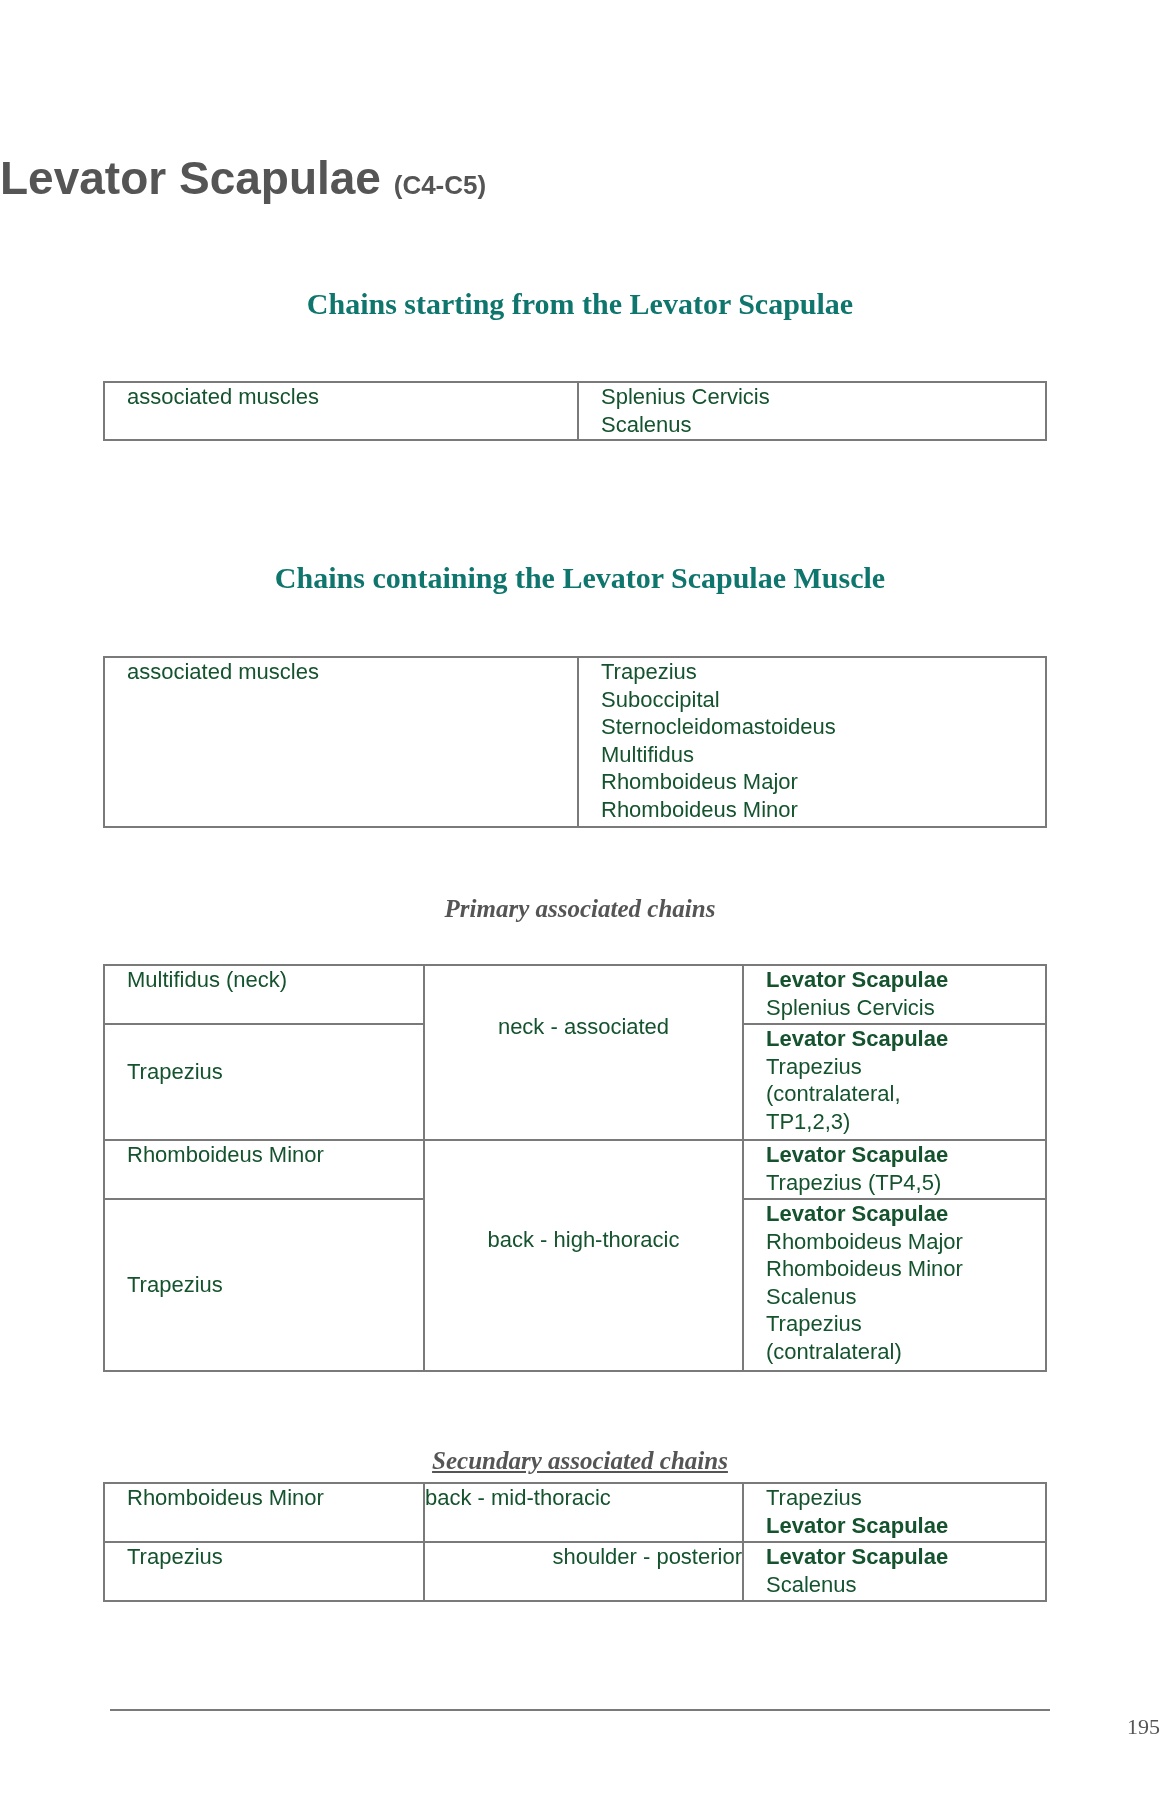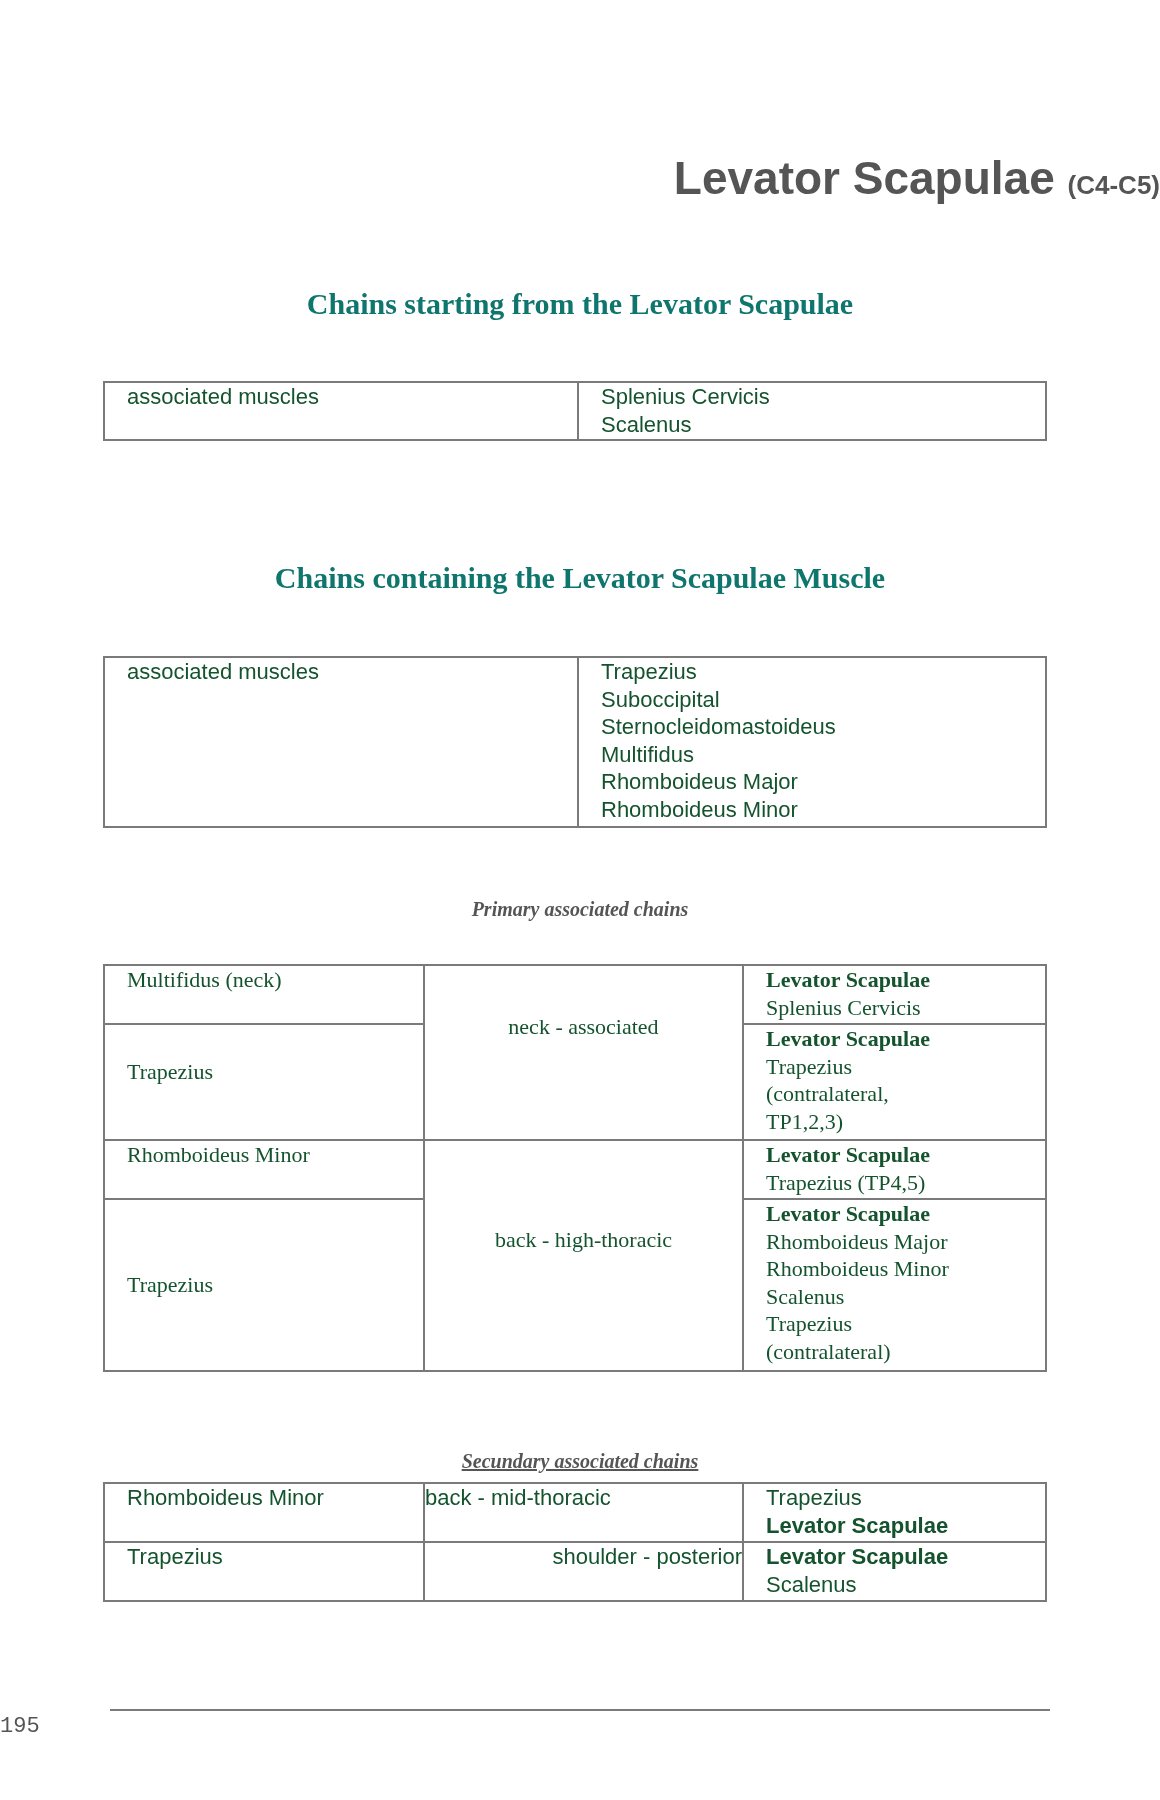--- a/index.html
+++ b/index.html
@@ -1,31 +1,31 @@
 <!DOCTYPE html>
 <html><head>
 <meta charset="utf-8">
 <style>
   html, body { margin: 0; padding: 0; background: #ffffff; }
   body { width: 1160px; height: 1800px; position: relative; overflow: hidden; color: #555555; font-family: "Liberation Sans", sans-serif; }
   .abs { position: absolute; }
-  .title { left: 0; width: 1160px; top: 150px; text-align: right; font-family: "Liberation Sans", sans-serif; font-weight: bold; font-size: 46px; line-height: 56px; color: #555555; }
+  .title { left: 0; width: 1160px; top: 150px; text-align: left; font-family: "Liberation Sans", sans-serif; font-weight: bold; font-size: 46px; line-height: 56px; color: #555555; }
   .title .sub { font-size: 26px; font-weight: bold; }
   .h-serif { left: 0; width: 1160px; text-align: center; font-family: "Liberation Serif", serif; font-weight: bold; font-size: 30px; line-height: 36px; color: #0f766e; }
-  .h-italic { left: 0; width: 1160px; text-align: center; font-family: "Liberation Serif", serif; font-weight: bold; font-style: italic; font-size: 20px; line-height: 34px; color: #555555; }
+  .h-italic { left: 0; width: 1160px; text-align: center; font-family: "Liberation Serif", serif; font-weight: bold; font-style: italic; font-size: 25px; line-height: 34px; color: #555555; }
   table { position: absolute; border-collapse: collapse; table-layout: fixed; font-family: "Liberation Sans", sans-serif; font-size: 22px; line-height: 27.5px; color: #14532d; }
   td { border: 2px solid #7a7a7a; vertical-align: top; padding: 0; }
   td.pad-l { padding-left: 22px; }
   td.pad-r { padding-left: 22px; }
   td.center { text-align: center; vertical-align: middle; }
   td.vmid { vertical-align: middle; }
   .line { display: block; white-space: nowrap; }
   .bold { font-weight: bold; }
   .footer-rule { left: 110px; width: 940px; top: 1709px; height: 2px; background: #7a7a7a; }
-  .page-num { left: 0; width: 1160px; top: 1713px; text-align: left; font-size: 22px; line-height: 28px; font-family: Liberation Mono, monospace; color: #555555; }
+  .page-num { left: 0; width: 1160px; top: 1713px; text-align: right; font-size: 22px; line-height: 28px; font-family: Liberation Serif, serif; color: #555555; }
 </style>
 </head>
 <body>
 
 <div class="abs title"><span>Levator Scapulae</span> <span class="sub">(C4-C5)</span></div>
 
 <div class="abs h-serif" style="top:286px;">Chains starting from the Levator Scapulae</div>
 
 <table style="left:103px; top:381px; width:942px;">
   <colgroup>
@@ -64,21 +64,21 @@
       <span class="line">Multifidus</span>
       <span class="line">Rhomboideus Major</span>
       <span class="line">Rhomboideus Minor</span>
     </td>
   </tr>
 </tbody>
   </table>
 
 <div class="abs h-italic" style="top:892px;">Primary associated chains</div>
 
-<table style="left:103px; top:964px; width:942px;font-family:Liberation Serif, serif;">
+<table style="left:103px; top:964px; width:942px;">
   <colgroup>
       <col style="width:320px">
       <col style="width:319px">
       <col style="width:303px">
     </colgroup>
   <tbody>
       <tr style="height:59px;">
     <td class="pad-l">
           <span class="line">Multifidus (neck)</span>
         </td>

